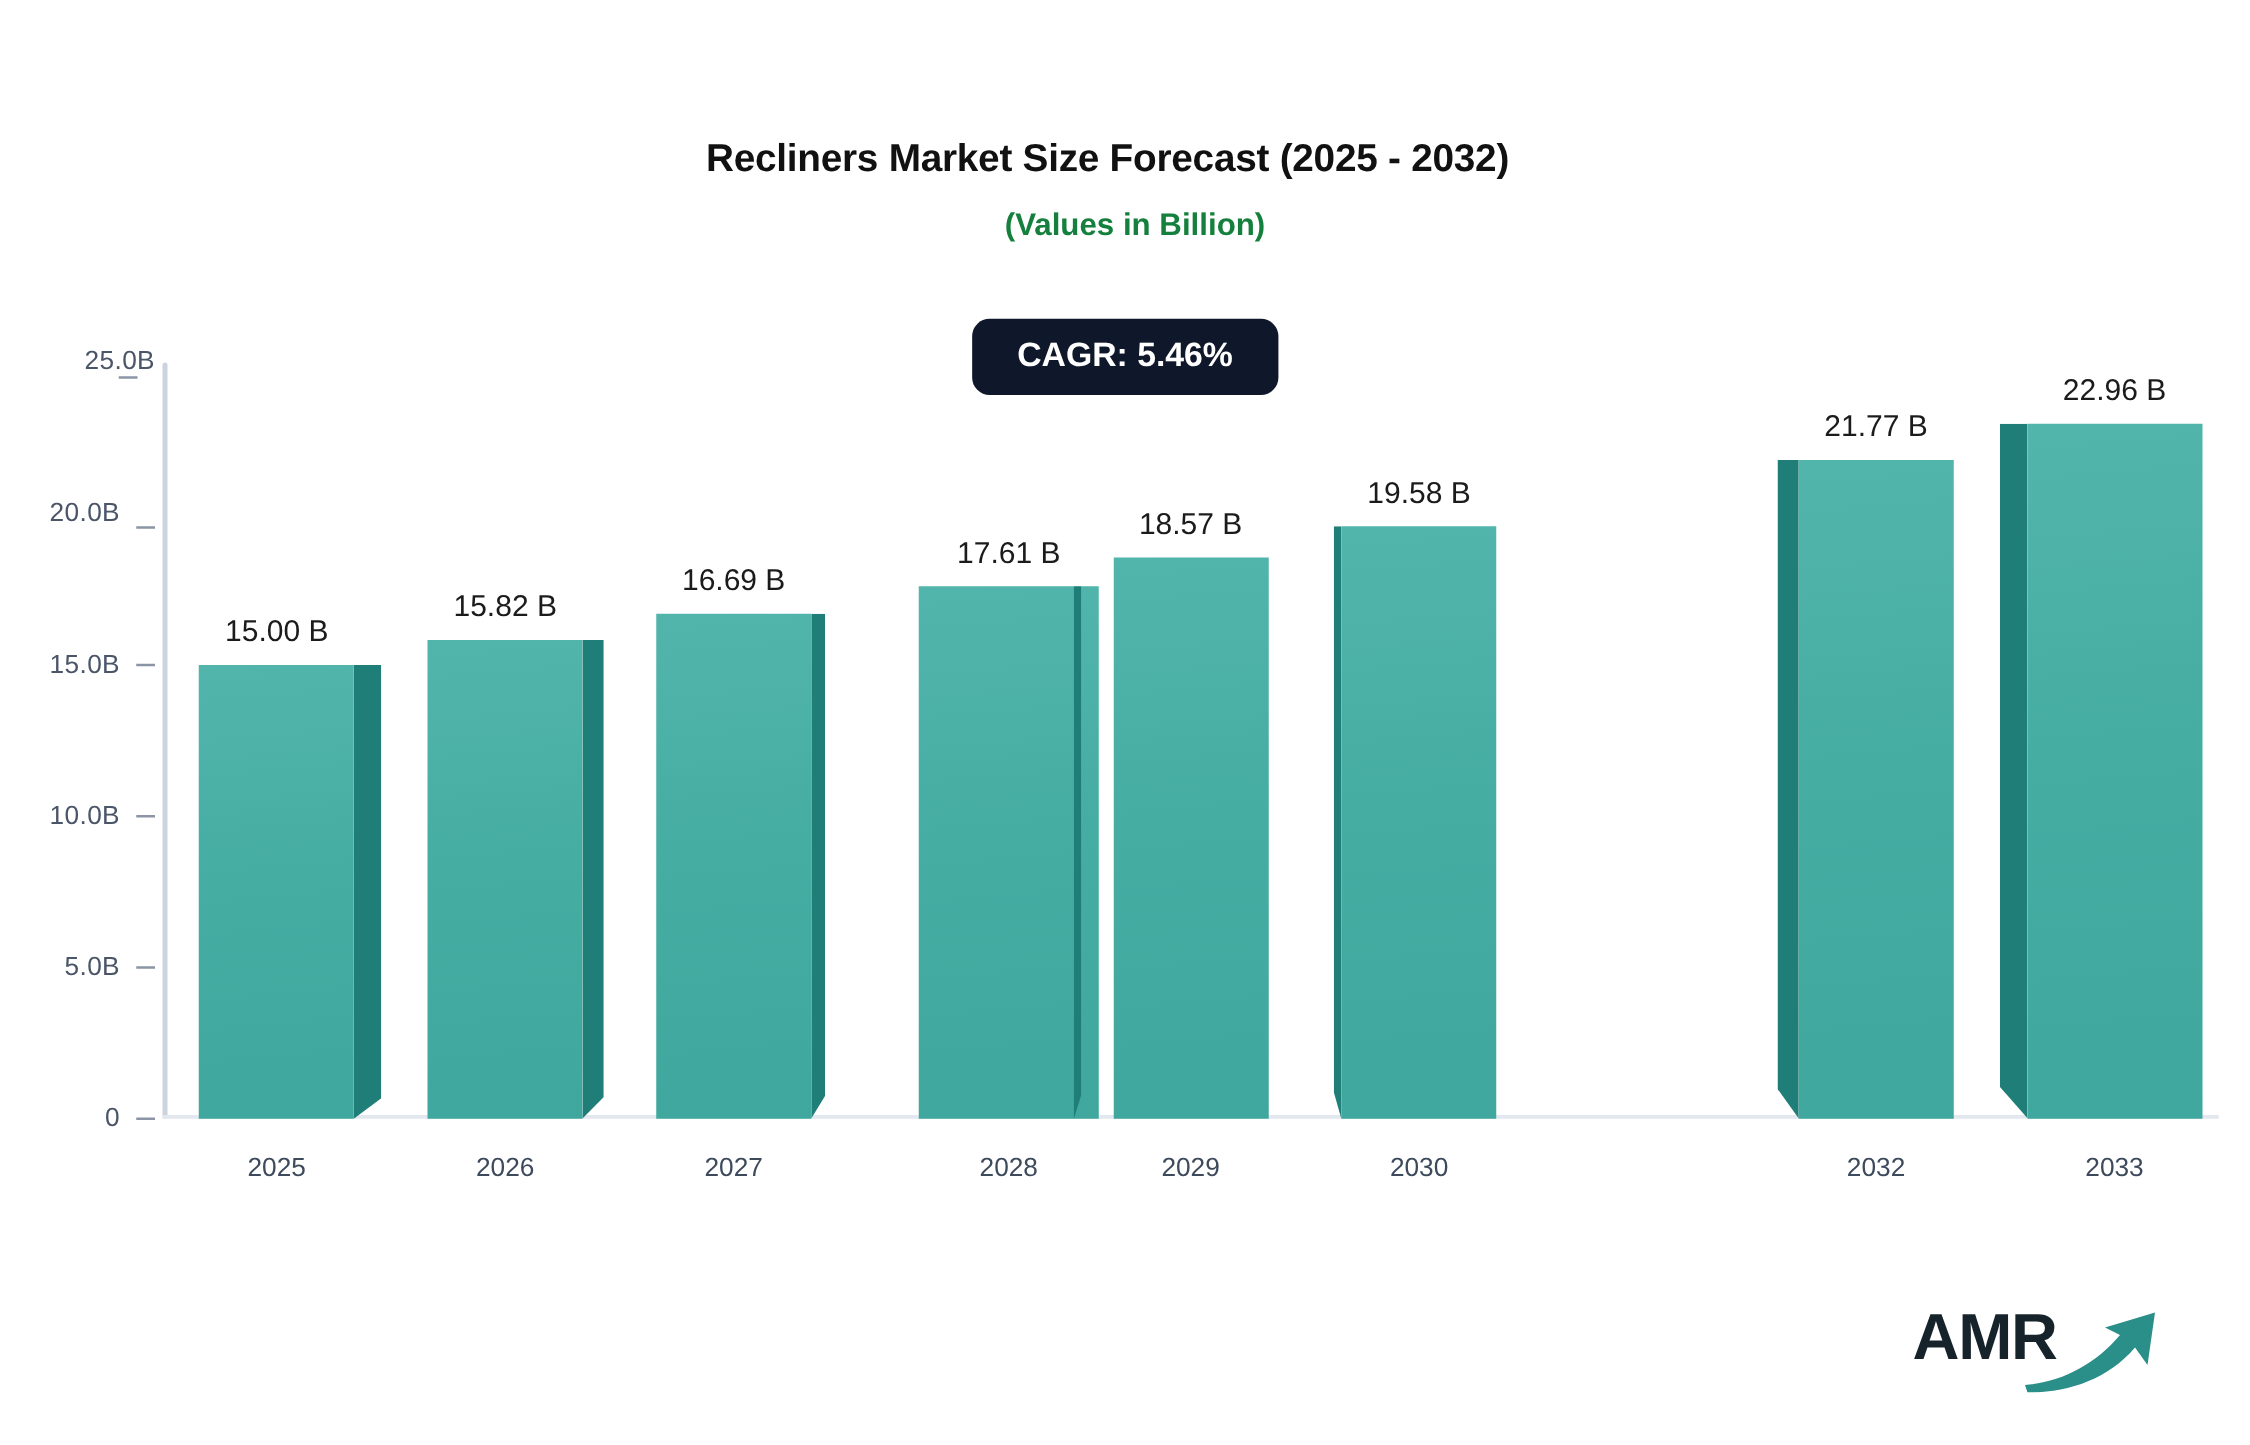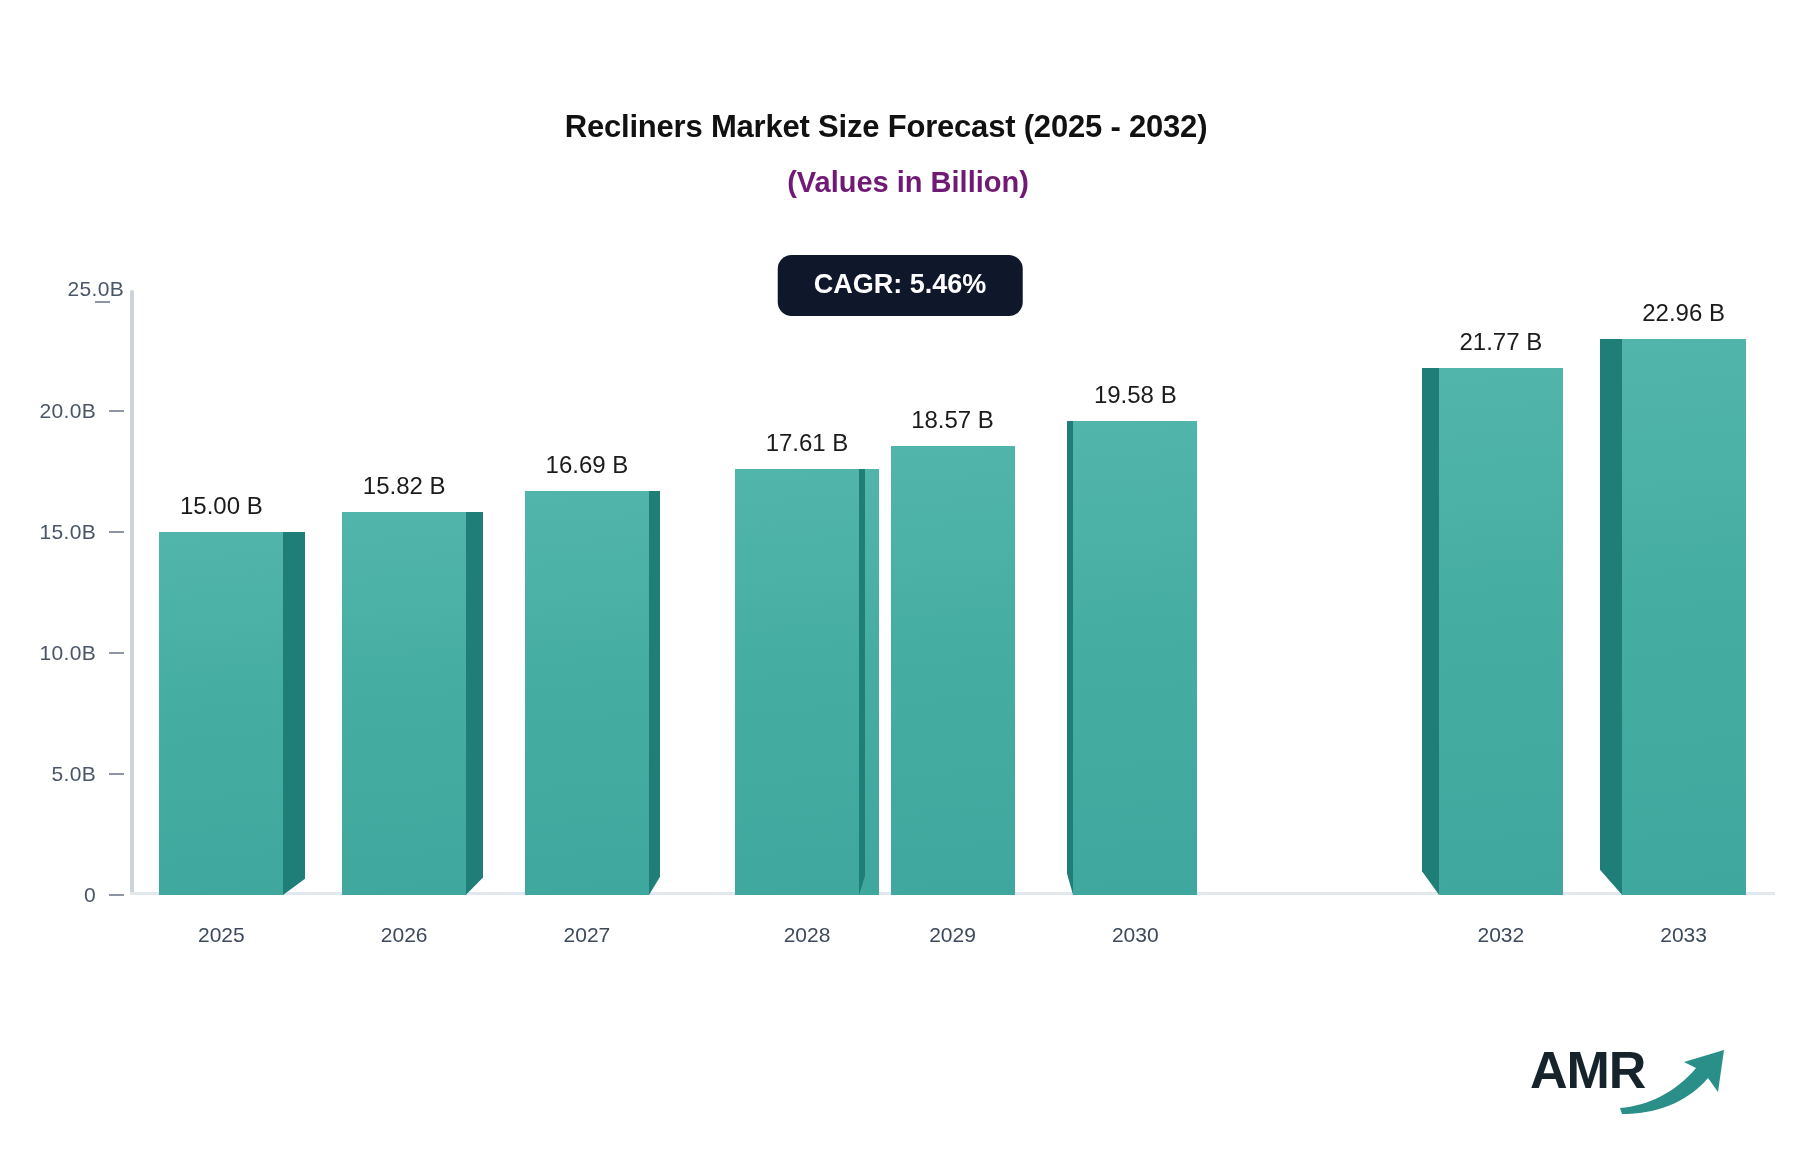--- a/index.html
+++ b/index.html
@@ -33,23 +33,23 @@
   }
   .chart-title {
     font-size: 31px;
     font-weight: bold;
     color: #111111;
     letter-spacing: -0.2px;
     line-height: 1.2;
   }
   .chart-subtitle {
     margin-top: 20px;
-    font-size: 29px;
+    font-size: 25px;
     font-weight: bold;
-    color: #701a75;
+    color: #15803d;
     line-height: 1.2;
     margin-left: 44px;
   }
 
   
   .cagr-badge {
     position: absolute;
     top: 255px;
     left: 50%;
     transform: translateX(-50%);
@@ -219,21 +219,21 @@
           <span class="ydash"></span>
         </div>
         <div class="ytick" style="top: 363px;">
           <span class="ylabel">10.0B</span>
           <span class="ydash"></span>
         </div>
         <div class="ytick" style="top: 242px;">
           <span class="ylabel">15.0B</span>
           <span class="ydash"></span>
         </div>
-        <div class="ytick" style="top: 121px;">
+        <div class="ytick" style="top: 121px; align-items: flex-end;">
           <span class="ylabel">20.0B</span>
           <span class="ydash"></span>
         </div>
         <div class="ytick" style="top: 0px; flex-direction: column;">
           <span class="ylabel">25.0B</span>
           <span class="ydash"></span>
         </div>
       </div>
     <div class="bars-layer" id="bars">
         <div class="bar-group" style="left: 29.3889px; width: 124px; height: 363px;">
@@ -308,21 +308,21 @@
             <div class="bar-face"></div>
             <div class="bar-side" style="width: 17px; height: 526.834px; left: -17px;">
               <svg width="17" height="527" viewBox="0 0 17 527">
                 <path d="M0,0 L17,0 L17,526.8340000000001 L0,503.12647000000004 Z" fill="#1f7e78"></path>
               </svg>
             </div>
           </div>
           <div class="bar-value">21.77 B</div>
           <div class="bar-xlabel">2032</div>
         </div>
-        <div class="bar-group" style="left: 1491.61px; width: 124px; height: 555.632px;">
+        <div class="bar-group" style="left: 1491.61px; width: 124px; height: 555.632px; padding-left: 16px;">
           <div class="bar-3d">
             <div class="bar-face"></div>
             <div class="bar-side" style="width: 22px; height: 555.632px; left: -22px;">
               <svg width="22" height="556" viewBox="0 0 22 556">
                 <path d="M0,0 L22,0 L22,555.632 L0,530.62856 Z" fill="#1f7e78"></path>
               </svg>
             </div>
           </div>
           <div class="bar-value">22.96 B</div>
           <div class="bar-xlabel">2033</div>

